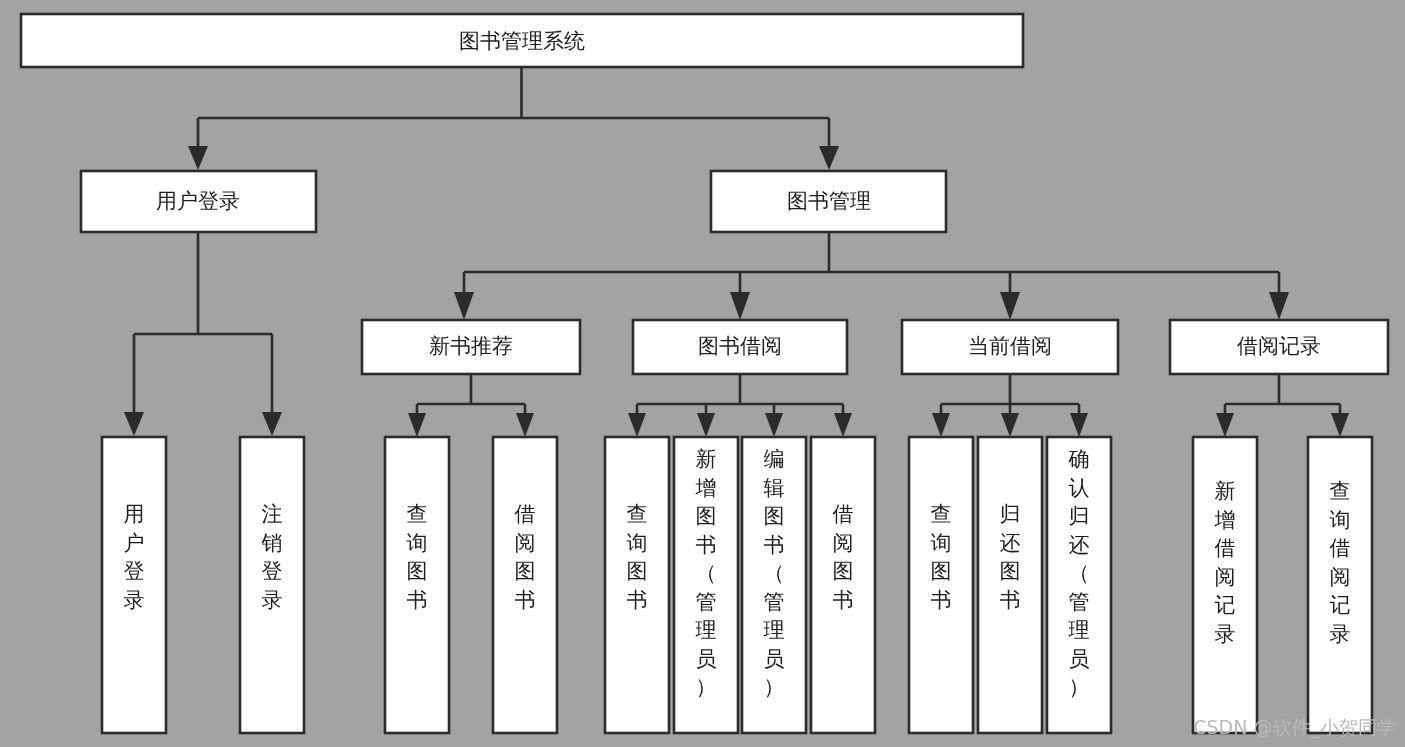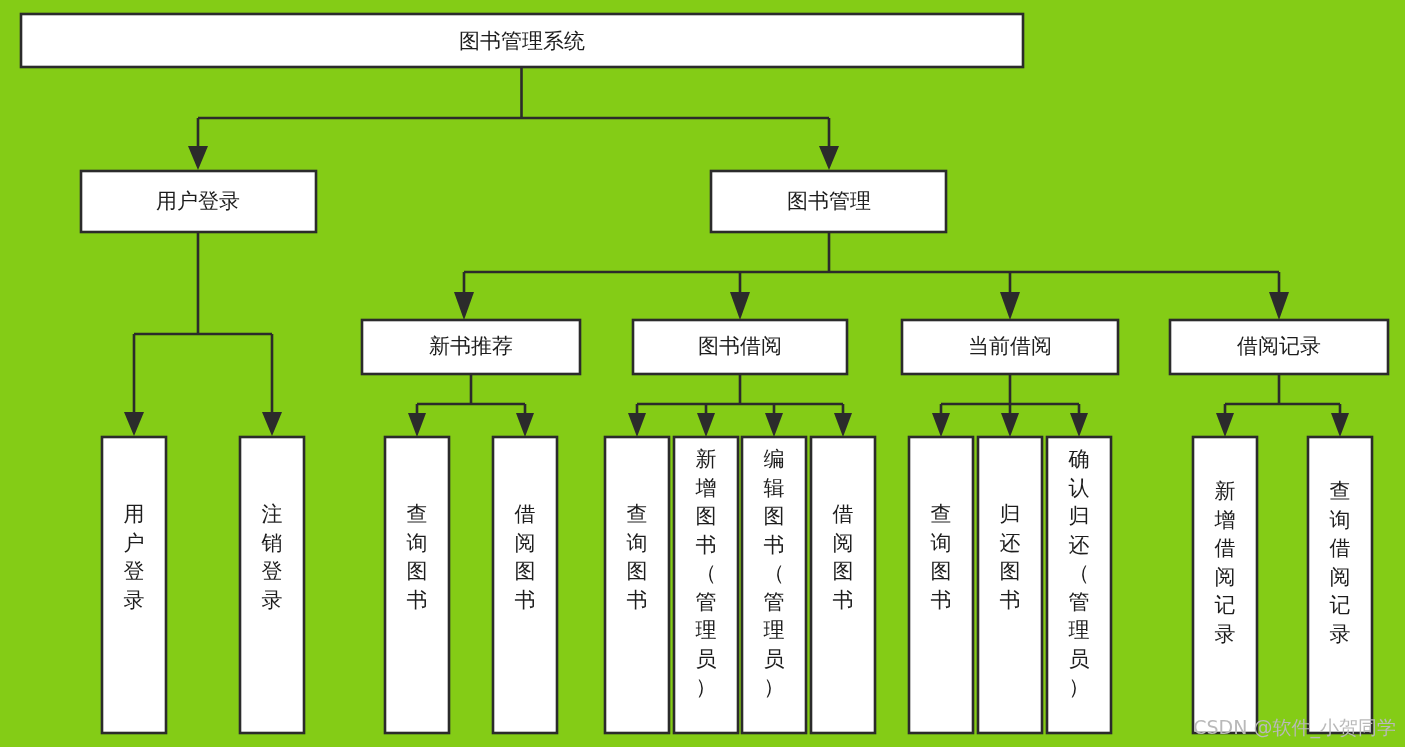--- a/index.html
+++ b/index.html
@@ -8,21 +8,21 @@
     padding: 0;
     background: #ffffff;
   }
   body {
     font-family: "DejaVu Sans", "Liberation Sans", sans-serif;
   }
   #diagram-root {
     position: relative;
     width: 1405px;
     height: 747px;
-    background: #84cc16;
+    background: #a3a3a3;
     overflow: hidden;
   }
   svg.diagram-svg {
     position: absolute;
     left: 0;
     top: 0;
     width: 1405px;
     height: 747px;
     display: block;
   }

